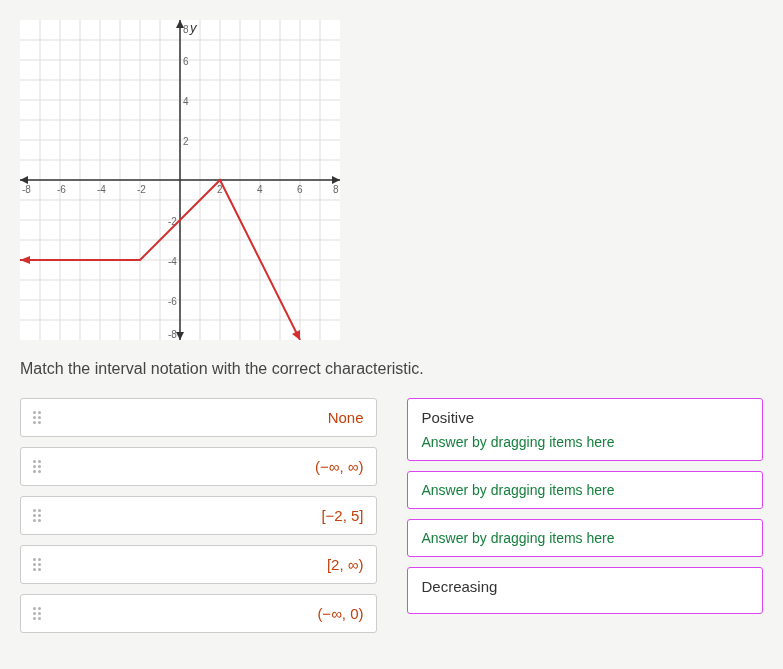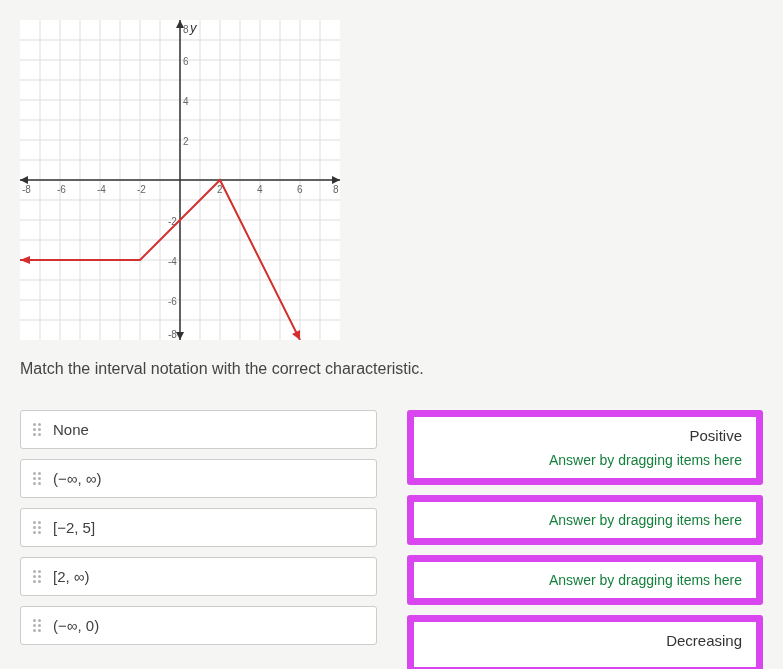--- a/index.html
+++ b/index.html
@@ -16,66 +16,66 @@
     .graph-container {
       position: relative;
       width: 320px;
       height: 320px;
       background: #fff;
       margin-bottom: 20px;
     }
     .instruction {
       font-size: 16px;
       color: #444;
-      margin-bottom: 32px;
+      margin-bottom: 20px;
     }
     .columns {
       display: flex;
       gap: 30px;
     }
     .column {
       flex: 1;
       display: flex;
       flex-direction: column;
       gap: 10px;
     }
     .drag-item {
       display: flex;
       align-items: center;
       background: #fff;
       border: 1px solid #ccc;
       border-radius: 3px;
       padding: 10px 12px;
       cursor: move;
       font-size: 15px;
-      color: #404040;
+      color: #c2410c;
+      justify-content: space-between;
     }
     .drag-handle {
       display: inline-flex;
       flex-direction: column;
       gap: 2px;
       margin-right: 12px;
       opacity: 0.5;
     }
     .drag-handle-row {
       display: flex;
       gap: 2px;
     }
     .drag-dot {
       width: 3px;
       height: 3px;
       background: #666;
       border-radius: 50%;
     }
     .drop-zone {
       background: #fff;
-      border: 7px solid #d946ef;
+      border: 1px solid #d946ef;
       border-radius: 3px;
       padding: 10px 14px;
-      text-align: right;
     }
     .drop-zone-title {
       font-size: 15px;
       color: #333;
       margin-bottom: 8px;
     }
     .drop-zone-placeholder {
       font-size: 14px;
       color: #15803d;
     }

